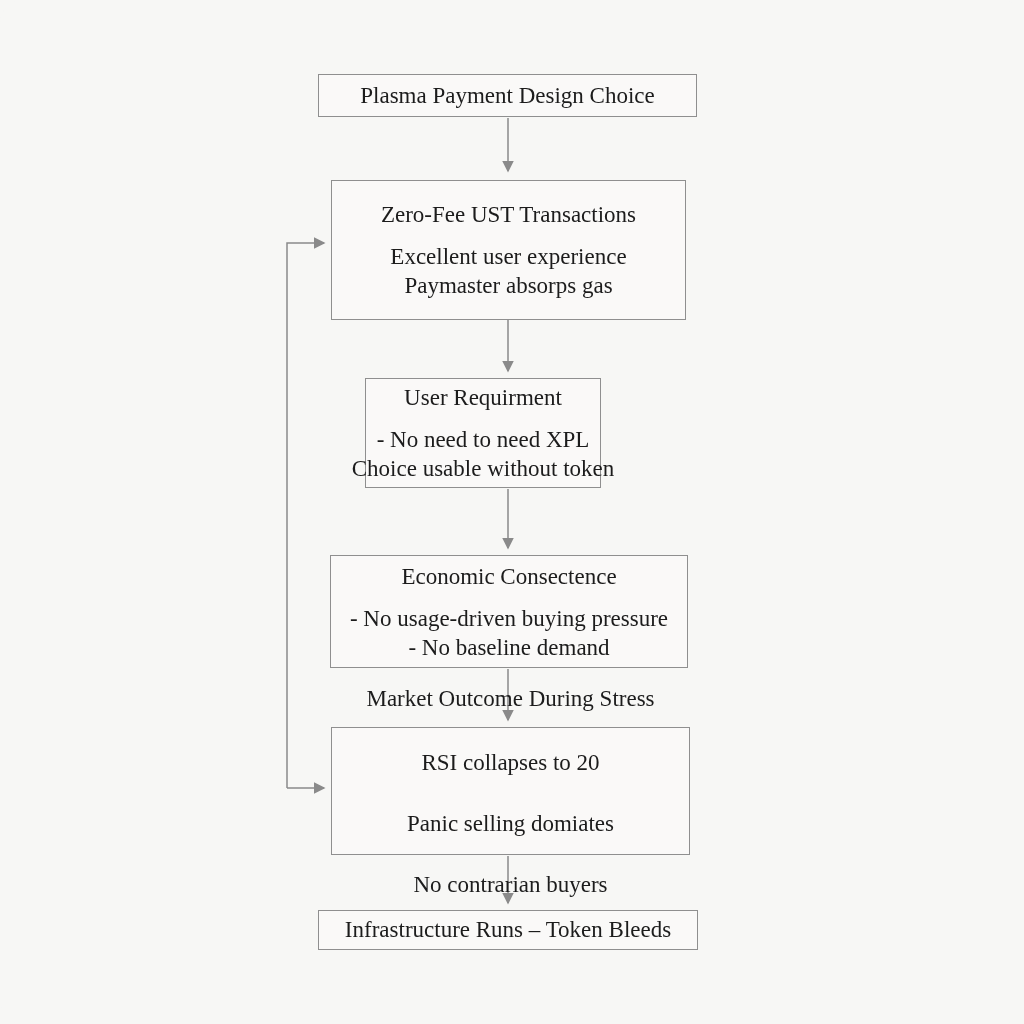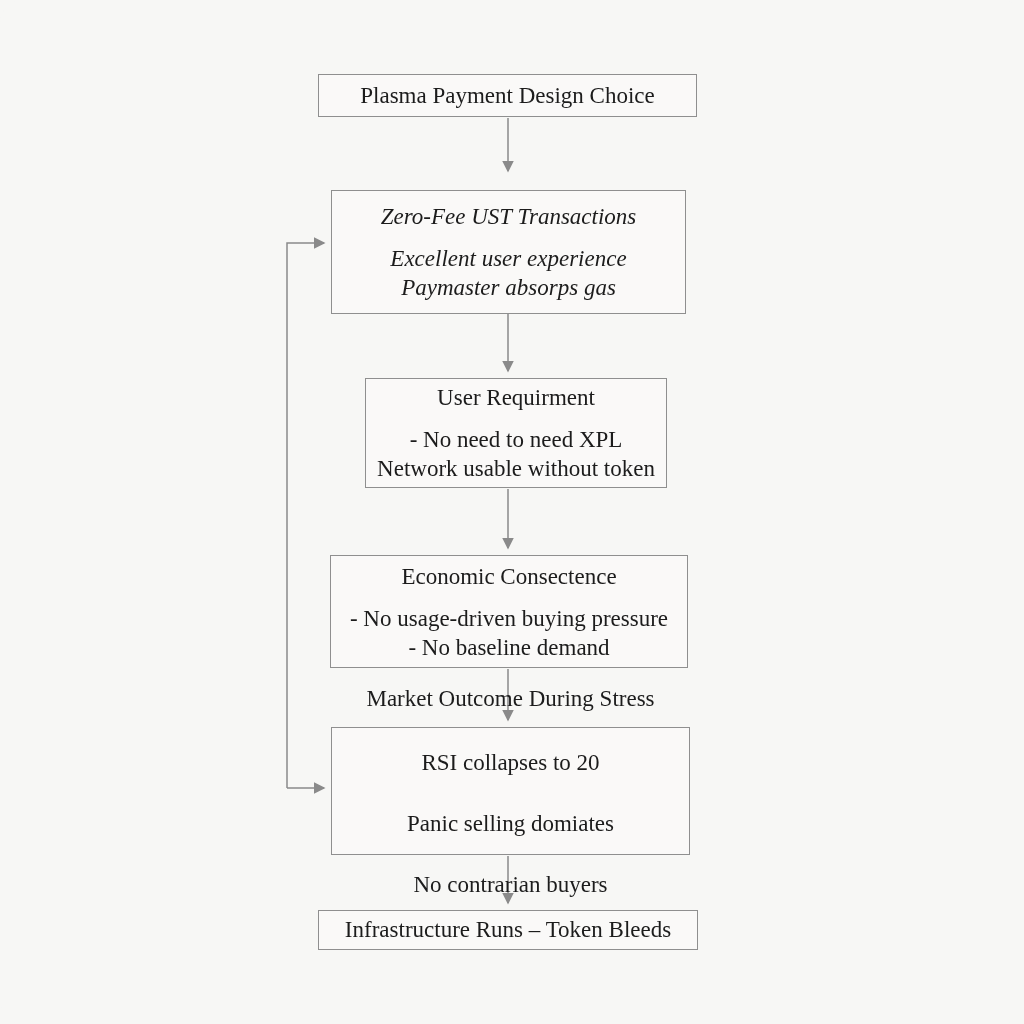--- a/index.html
+++ b/index.html
@@ -42,22 +42,22 @@
   }
   .node-line {
     font-size: 23px;
     line-height: 29px;
     white-space: nowrap;
   }
   .gap-md .node-title { margin-bottom: 12px; }
   .gap-sm .node-title { margin-bottom: 2px; }
 
   .node-design-choice       { left: 318px; top: 74px;  width: 379px; height: 43px;  }
-  .node-zero-fee            { left: 331px; top: 190px; width: 355px; height: 124px; font-style: italic; }
-  .node-user-requirement    { left: 365px; top: 378px; width: 302px; height: 110px; }
+  .node-zero-fee            { left: 331px; top: 180px; width: 355px; height: 140px; }
+  .node-user-requirement    { left: 365px; top: 378px; width: 236px; height: 110px; }
   .node-economic-consequence{ left: 330px; top: 555px; width: 358px; height: 113px; }
   .node-market-outcome      { left: 331px; top: 727px; width: 359px; height: 128px; gap: 32px; }
   .node-infrastructure      { left: 318px; top: 910px; width: 380px; height: 40px;  }
 </style>
 </head>
 <body>
 
 <div class="canvas">
 
   <svg class="connector-layer" width="1024" height="1024" viewBox="0 0 1024 1024">
@@ -81,21 +81,21 @@
 
   <div class="node node-zero-fee gap-md">
     <div class="node-title">Zero-Fee UST Transactions</div>
     <div class="node-line">Excellent user experience</div>
     <div class="node-line">Paymaster absorps gas</div>
   </div>
 
   <div class="node node-user-requirement gap-md">
     <div class="node-title">User Requirment</div>
     <div class="node-line">- No need to need XPL</div>
-    <div class="node-line">Network usable without token</div>
+    <div class="node-line">Choice usable without token</div>
   </div>
 
   <div class="node node-economic-consequence gap-md">
     <div class="node-title">Economic Consectence</div>
     <div class="node-line">- No usage-driven buying pressure</div>
     <div class="node-line">- No baseline demand</div>
   </div>
 
   <div class="node node-market-outcome gap-sm">
     <div class="node-title">Market Outcome During Stress</div>

